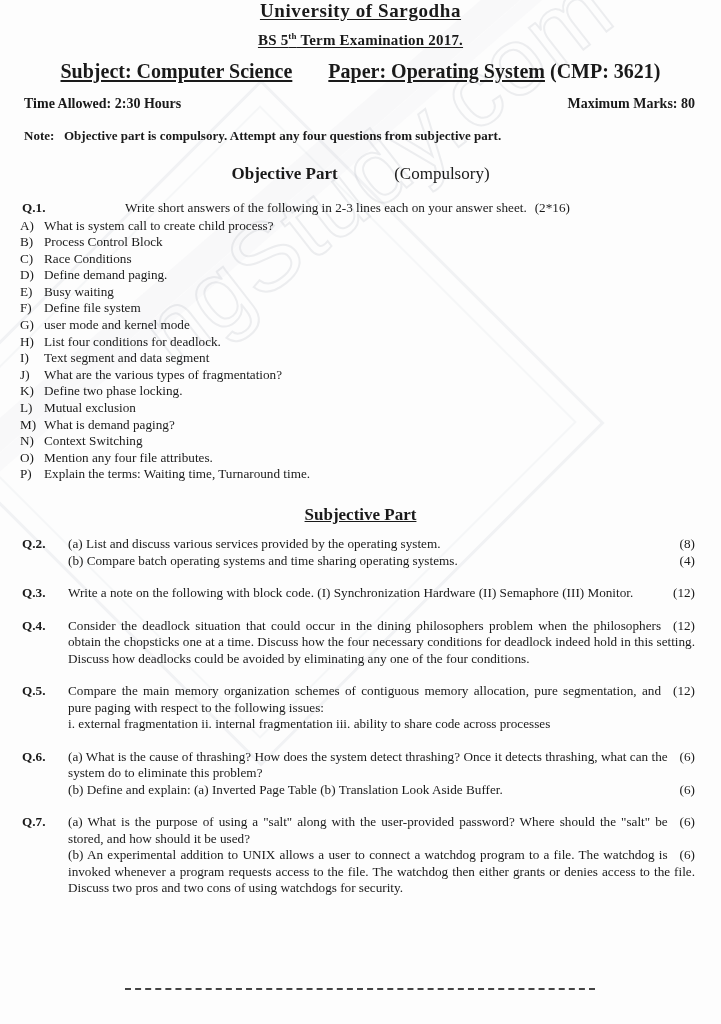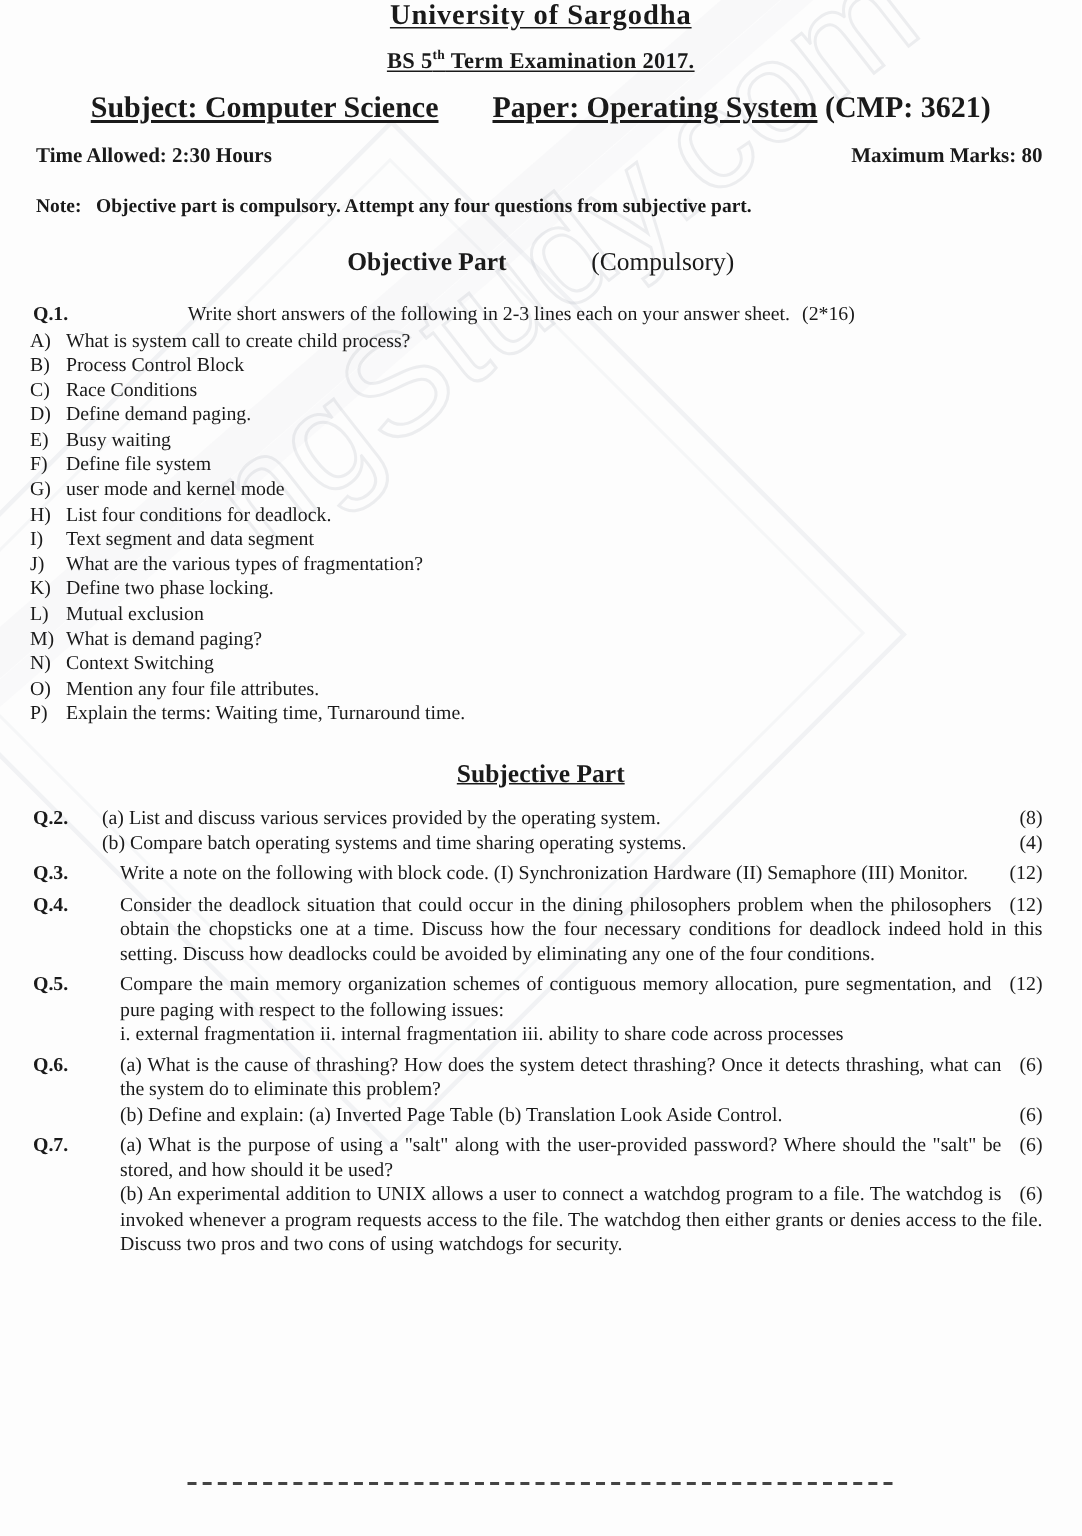--- a/index.html
+++ b/index.html
@@ -178,21 +178,21 @@
     font-size: 13.2px;
     line-height: 16.6px;
   }
   ul.obj-list li .ol-letter {
     flex: 0 0 24px;
   }
   ul.obj-list li .ol-text { flex: 1 1 auto; }
 
   
   .subj-block { padding-top: 11px; }
-  .subj-block .q-row + .q-row { margin-top: 4px; gap: 12px; }
+  .subj-block .q-row + .q-row { margin-top: 16px; }
 
   .sub-line { display: block; }
   .sub-line .marks { float: right; }
 
   .q5-items { display: block; }
 
   
   .bottom-rule {
     position: absolute;
     left: 125px;
@@ -369,21 +369,21 @@
 
       <div class="q-row">
         <div class="q-num">Q.6.</div>
         <div class="q-body justify">
           <div class="sub-line">
             <span class="marks-inline">(6)</span>
             <span>(a) What is the cause of thrashing? How does the system detect thrashing? Once it detects thrashing, what can the system do to eliminate this problem?</span>
           </div>
           <div class="sub-line">
             <span class="marks-inline">(6)</span>
-            <span>(b) Define and explain: (a) Inverted Page Table (b) Translation Look Aside Control.</span>
+            <span>(b) Define and explain: (a) Inverted Page Table (b) Translation Look Aside Buffer.</span>
           </div>
         </div>
       </div>
 
       <div class="q-row">
         <div class="q-num">Q.7.</div>
         <div class="q-body justify">
           <div class="sub-line">
             <span class="marks-inline">(6)</span>
             <span>(a) What is the purpose of using a "salt" along with the user-provided  password? Where should the "salt" be stored, and how should it be  used?</span>

